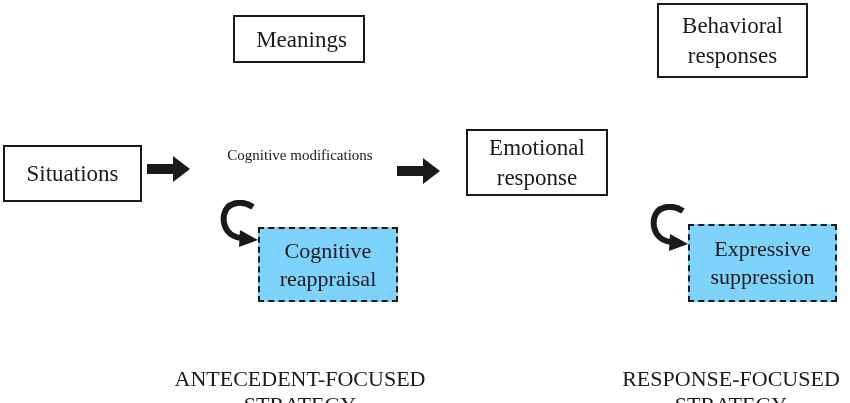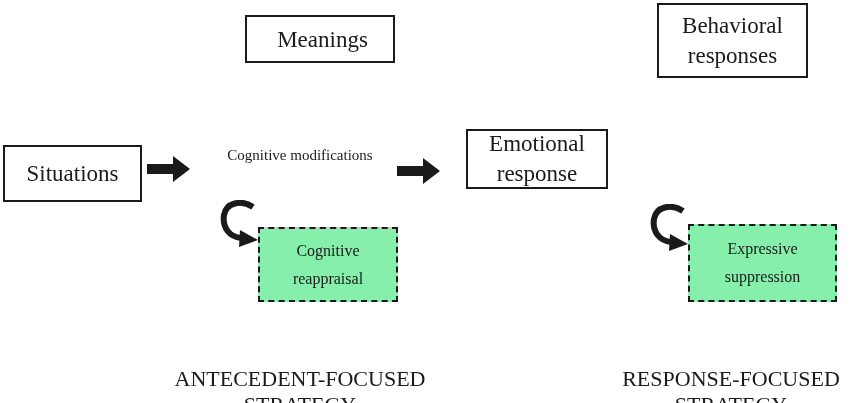--- a/index.html
+++ b/index.html
@@ -22,26 +22,26 @@
     justify-content: center;
     text-align: center;
     font-size: 23px;
     line-height: 27px;
     padding: 0 6px;
   }
   .dashed-box {
     position: absolute;
     box-sizing: border-box;
     border: 2px dashed #1a1a1a;
-    background: #86efac;
+    background: #7dd3fc;
     display: flex;
     align-items: center;
     justify-content: center;
     text-align: center;
-    font-size: 16px;
+    font-size: 22px;
     line-height: 28px;
     padding: 0 6px;
   }
   .flow-label {
     position: absolute;
     text-align: center;
     font-size: 15px;
     line-height: 28px;
   }
   .strategy-label {
@@ -52,21 +52,21 @@
     margin-top: 17px;
   }
   .arrow { position: absolute; }
   svg { display: block; }
 </style>
 </head>
 <body>
 
 <div class="canvas">
 
-  <div class="solid-box" style="left:245px; top:15px; width:150px; height:48px;padding-left:11px;">
+  <div class="solid-box" style="left:233px; top:15px; width:132px; height:48px;padding-left:11px;">
     <span>Meanings</span>
   </div>
 
   <div class="solid-box" style="left:657px; top:3px; width:151px; height:75px; line-height:30px;">
     <span>Behavioral responses</span>
   </div>
 
   <div class="solid-box" style="left:3px; top:145px; width:139px; height:57px;">
     <span>Situations</span>
   </div>
@@ -80,21 +80,21 @@
   <div class="flow-label" style="left:210px; top:141px; width:180px;">
     <span>Cognitive modifications</span>
   </div>
 
   <div class="arrow" style="left:397px; top:157px;">
     <svg width="44" height="28" viewBox="0 0 44 28">
       <polygon points="0,9 26,9 26,1 43,14 26,27 26,19 0,19" fill="#1a1a1a"></polygon>
     </svg>
   </div>
 
-  <div class="solid-box" style="left:466px; top:129px; width:142px; height:60px; line-height:30px;">
+  <div class="solid-box" style="left:466px; top:129px; width:142px; height:67px; line-height:30px;">
     <span>Emotional response</span>
   </div>
 
 
   <div class="arrow" style="left:220px; top:200px;">
     <svg width="42" height="48" viewBox="0 0 42 48">
       <path d="M 33 7 C 21 -1 6 3 4 15 C 2 28 10 37 21 38" fill="none" stroke="#1a1a1a" stroke-width="6"></path>
       <polygon points="20,30 38,40 19,47" fill="#1a1a1a"></polygon>
     </svg>
   </div>

